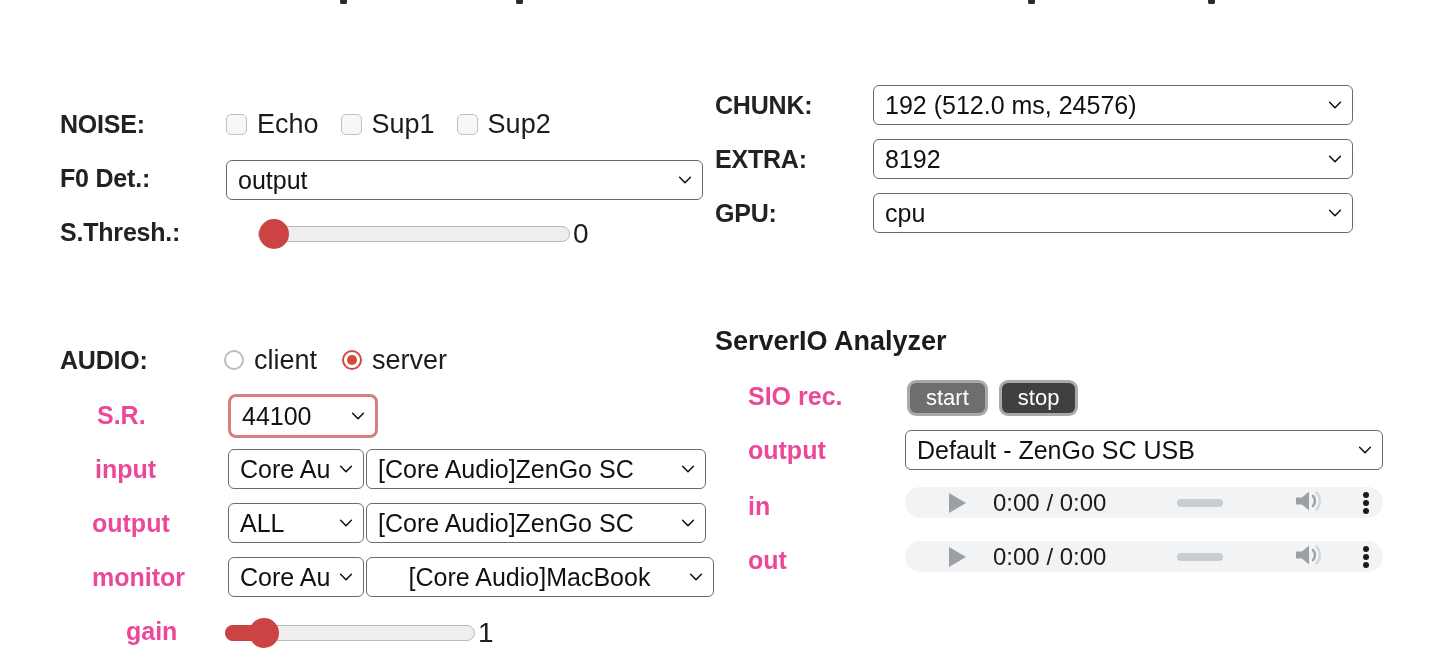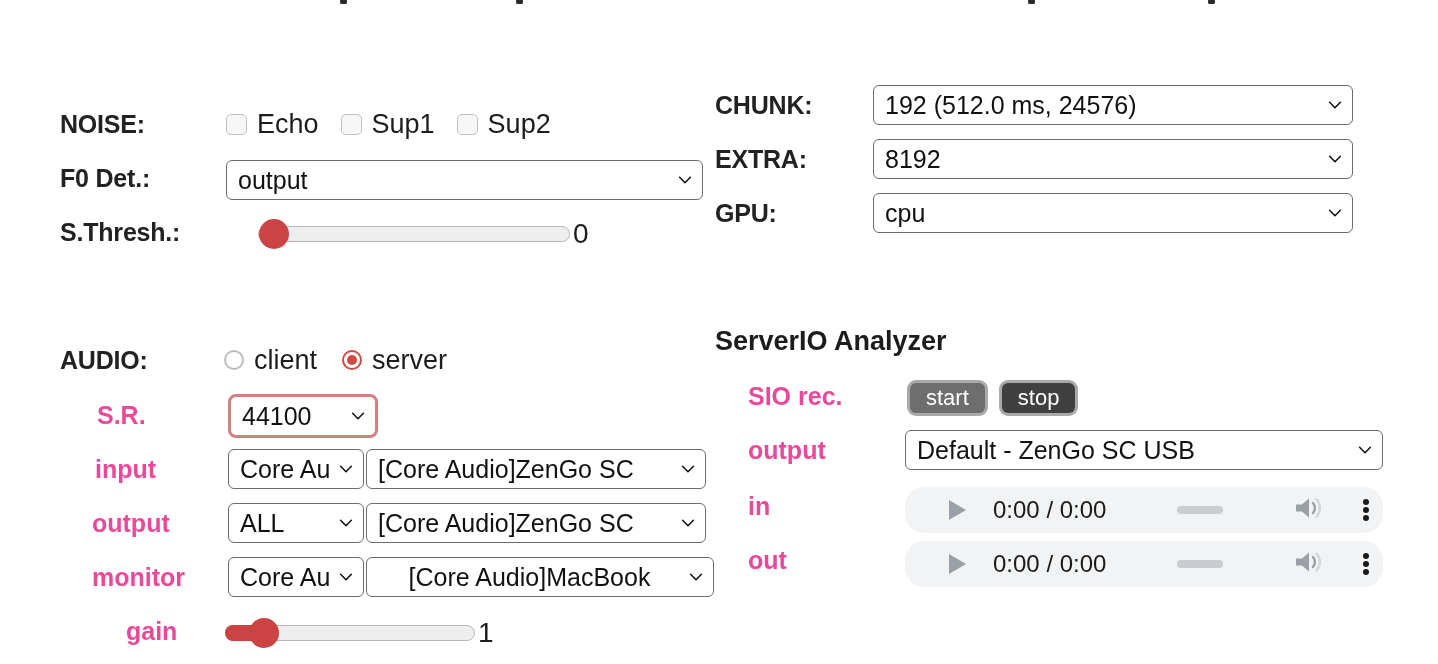--- a/index.html
+++ b/index.html
@@ -196,21 +196,21 @@
     font-size: 22px;
     color: #ffffff;
     white-space: nowrap;
     box-sizing: border-box;
   }
   .btn-start { background: #6e6e6e; box-shadow: 0 0 0 3px #a9a9a9; }
   .btn-stop  { background: #404040; box-shadow: 0 0 0 3px #a9a9a9; }
 
   
   .audio-player {
-    height: 46px;
+    height: 31px;
     border-radius: 19px;
     background: #f1f3f4;
     display: flex;
     align-items: center;
     box-sizing: border-box;
     padding: 0 14px 0 44px;
     text-align: right;
   }
   .ap-play {
     width: 0;

